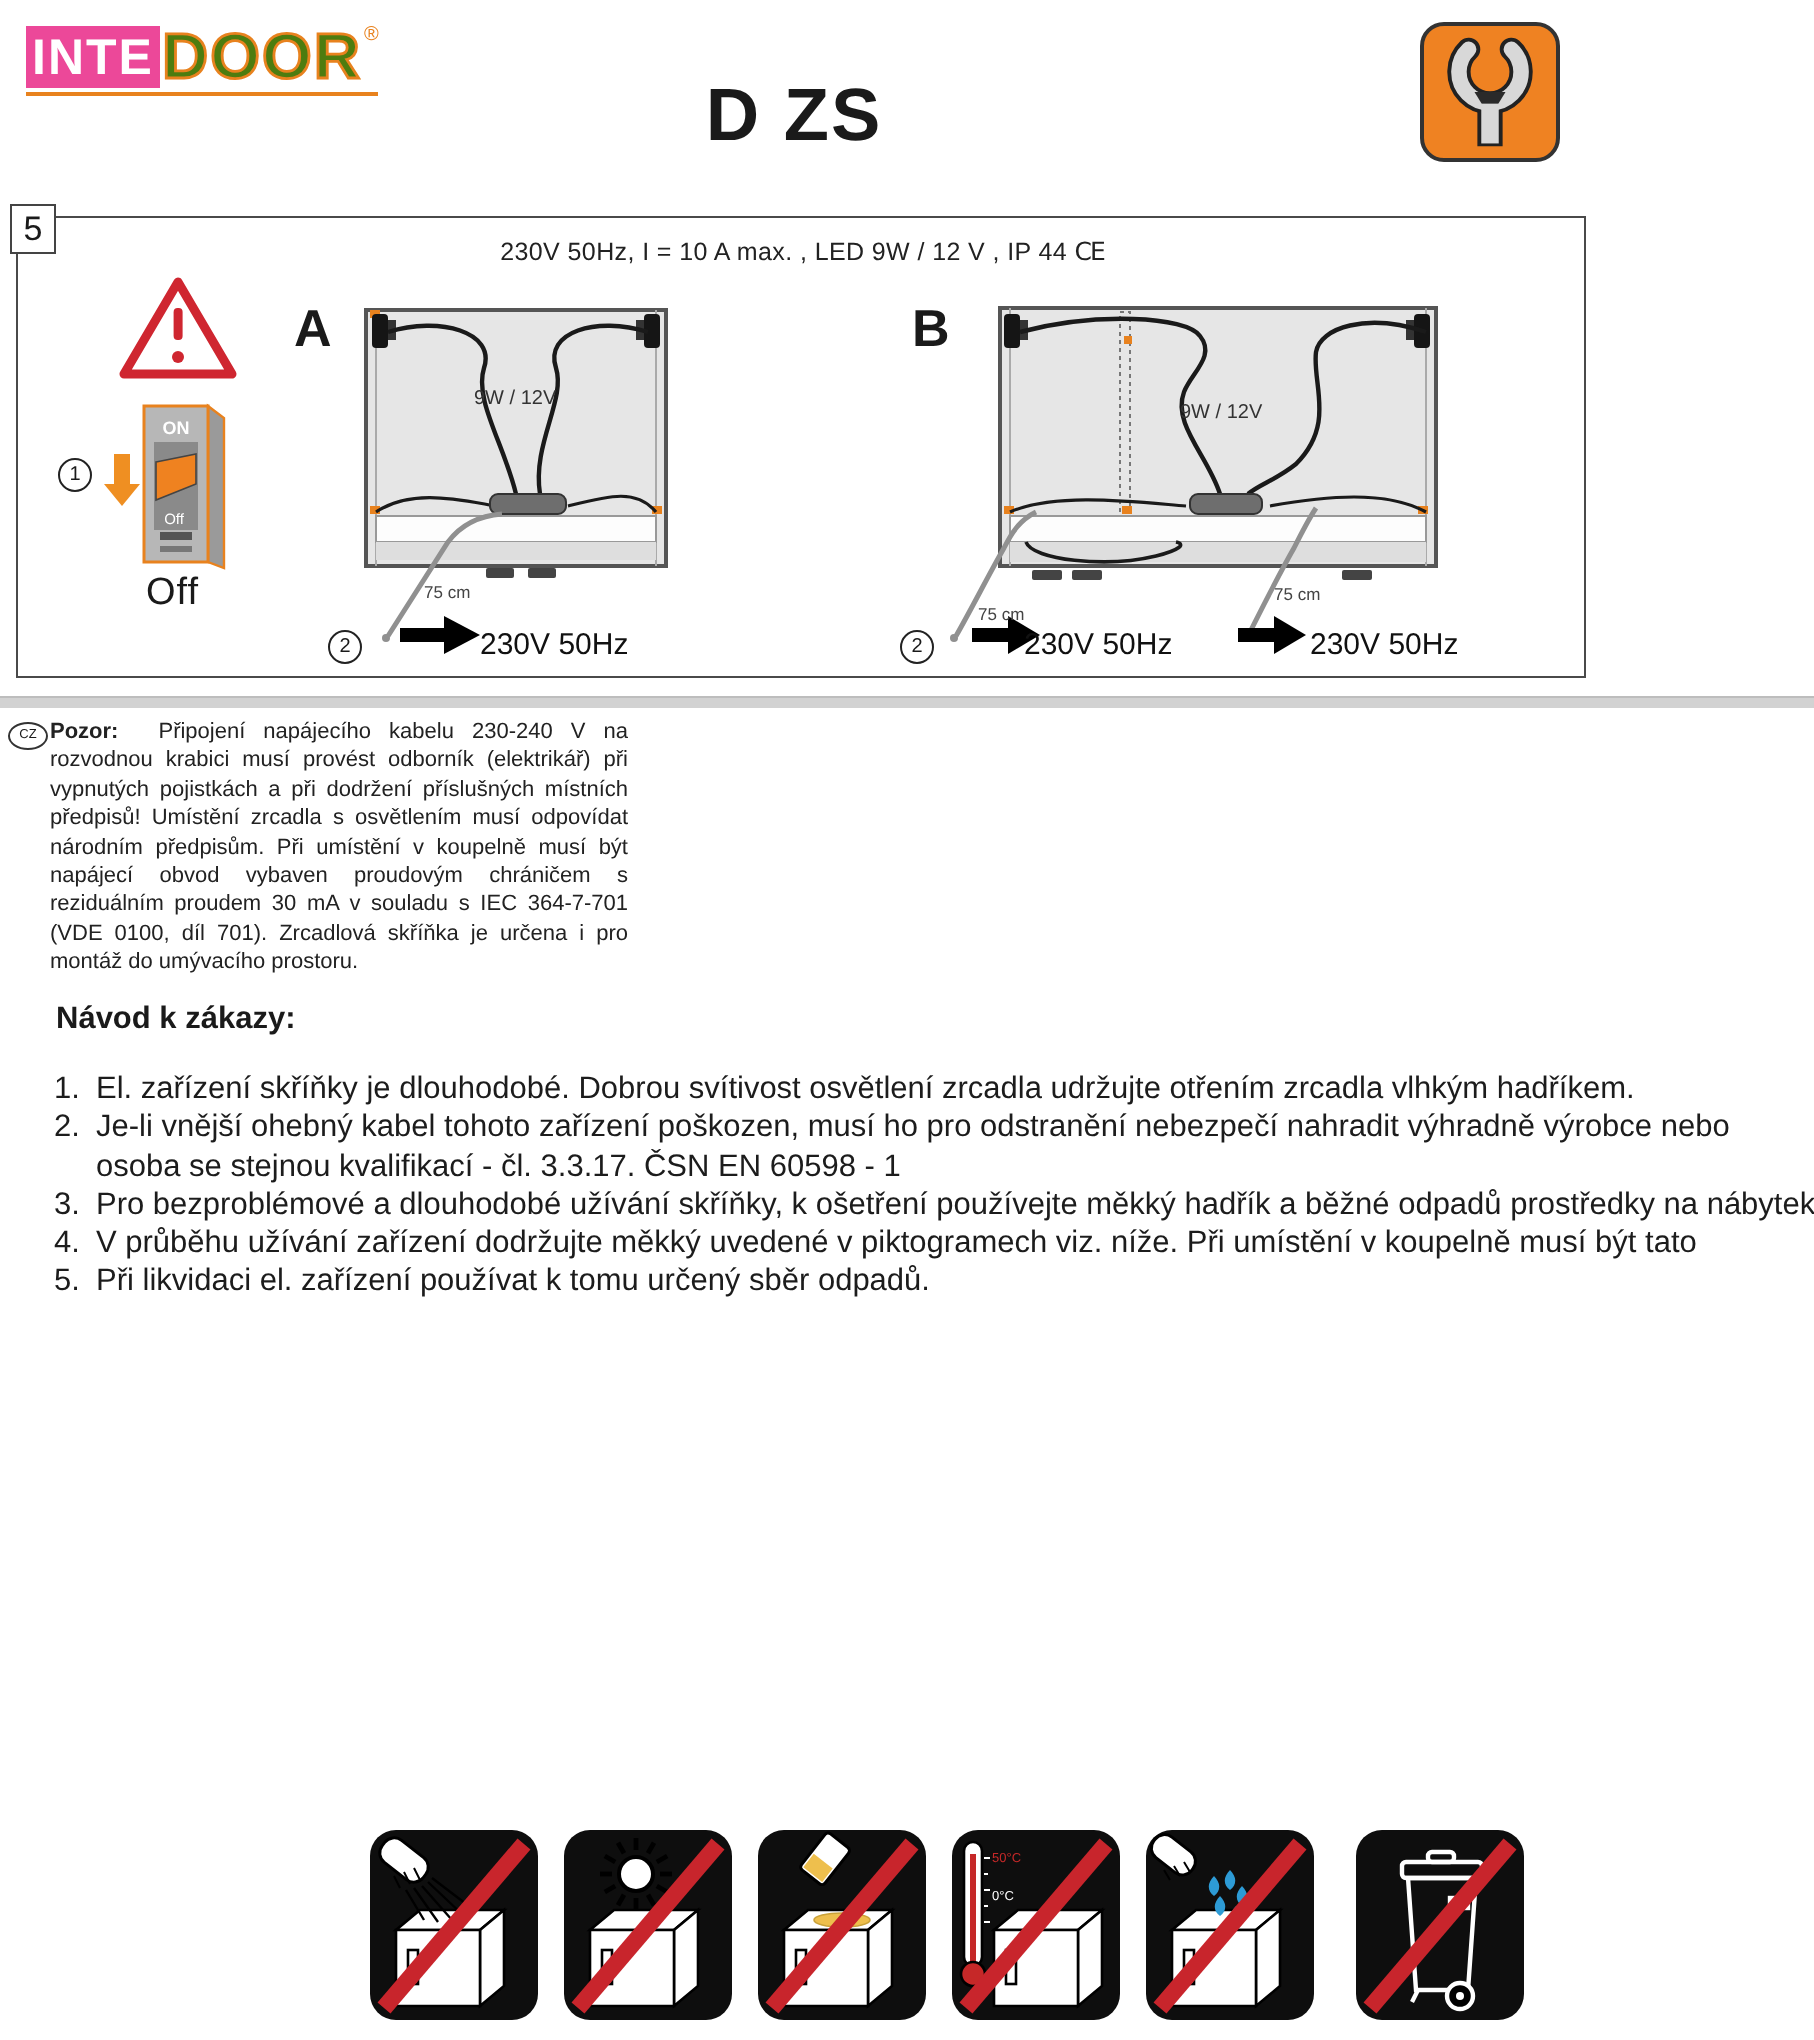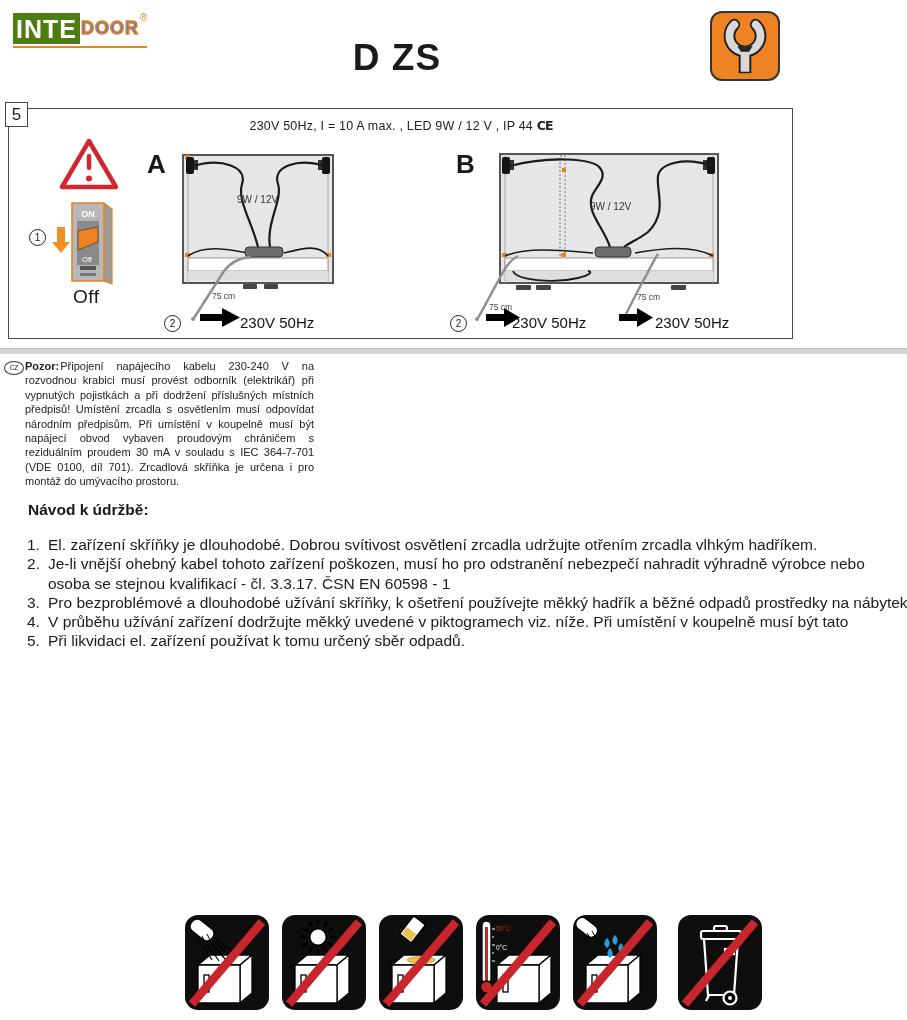--- a/index.html
+++ b/index.html
@@ -6,37 +6,37 @@
   body{
     width:907px;height:1020px;position:relative;overflow:hidden;
     background:#ffffff;color:#1a1a1a;
     font-family:"Liberation Sans","DejaVu Sans",sans-serif;
   }
   .abs{position:absolute;}
 
   
   .logo{left:13px;top:13px;display:flex;align-items:flex-start;
         border-bottom:2.5px solid #e8821e;padding-bottom:2px;}
-  .logo .inte{background:#4d7c0f;color:#fff;font-weight:bold;font-size:25px;
+  .logo .inte{background:#ec4899;color:#fff;font-weight:bold;font-size:25px;
         padding:1px 3px 0 3px;letter-spacing:1px;line-height:30px;}
-  .logo .door{color:#3b82f6;-webkit-text-stroke:1.4px #e8821e;font-weight:bold;
-        font-size:18px;letter-spacing:1px;line-height:30px;padding-left:1px;}
+  .logo .door{color:#4d7c0f;-webkit-text-stroke:1.4px #e8821e;font-weight:bold;
+        font-size:32px;letter-spacing:1px;line-height:30px;padding-left:1px;}
   .logo .reg{color:#e8821e;font-size:10px;line-height:10px;padding-left:1px;}
   .title{left:297px;top:8px;width:200px;text-align:center;
         font-size:37px;font-weight:bold;letter-spacing:1px;margin-top:29px;}
   .toolbox{left:710px;top:11px;width:66px;height:66px;background:#ef8222;
         border:2px solid #333;border-radius:12px;}
 
   
   .frame{left:8px;top:108px;width:783px;height:229px;border:1.5px solid #4a4a4a;}
   .stepbox{left:5px;top:102px;width:21px;height:23px;border:1.5px solid #444;
         background:#fff;font-size:17px;text-align:center;line-height:23px;z-index:5;}
   .specline{left:8px;top:118px;width:786px;text-align:center;font-size:12.5px;
         color:#222;letter-spacing:0.2px;z-index:4;}
-  .specline .ce{font-family:"DejaVu Sans",sans-serif;font-weight:bold;letter-spacing:-1px;}
+  .specline .ce{font-family:"DejaVu Sans",sans-serif;font-weight:normal;letter-spacing:-1px;}
   .framesvg{left:8px;top:108px;z-index:3;}
 
   .diag-letter{font-size:26px;font-weight:bold;z-index:4;}
   .lamp-label{font-size:10px;color:#333;z-index:4;}
   .len-label{font-size:8.5px;color:#444;z-index:4;text-align:center;}
   .mains-label{font-size:15px;color:#111;z-index:4;}
   .badge{width:15px;height:15px;border:1.2px solid #222;border-radius:50%;
         font-size:10px;line-height:15px;text-align:center;background:#fff;z-index:4;}
   .off-caption{font-size:19px;letter-spacing:0.5px;z-index:4;}
   .down-arrow{z-index:4;}
@@ -45,21 +45,21 @@
         border-right:9px solid transparent;border-top:11px solid #ef8f22;}
 
   
   .divider{left:0;top:348px;width:907px;height:5px;background:#d2d2d2;border-top:1px solid #bdbdbd;}
 
   
   .cz-badge{left:4px;top:361px;width:18px;height:12px;border:1px solid #333;
         border-radius:50%;font-size:6.5px;line-height:12px;text-align:center;}
   .warning{left:25px;top:359px;width:289px;font-size:11px;line-height:14.4px;
         text-align:justify;color:#222;}
-  .warning b{margin-right:1px;}
+  .warning b{margin-right:20px;}
 
   
   .m-head{left:28px;top:501px;font-size:15.5px;font-weight:bold;}
   .m-list{left:27px;top:535px;width:895px;font-size:15.5px;line-height:19.3px;color:#1c1c1c;}
   .mi{display:flex;}
   .mi .num{width:21px;flex:0 0 21px;}
   .mi .lns div{white-space:nowrap;}
 
   
   .picto{width:84px;height:95px;background:#0e0e0e;border-radius:13px;top:915px;}
@@ -196,21 +196,21 @@
 <span class="abs mains-label" style="left:512px;top:314px">230V 50Hz</span>
 <span class="abs mains-label" style="left:655px;top:314px">230V 50Hz</span>
 
 <div class="abs divider"></div>
 
 <span class="abs cz-badge">CZ</span>
 <div class="abs warning">
   <b>Pozor:</b><span>Připojení napájecího kabelu 230-240 V na rozvodnou krabici musí provést odborník (elektrikář) při vypnutých pojistkách a při dodržení příslušných místních předpisů! Umístění zrcadla s osvětlením musí odpovídat národním předpisům. Při umístění v koupelně musí být napájecí obvod vybaven proudovým chráničem s reziduálním proudem 30 mA v souladu s IEC 364-7-701 (VDE 0100, díl 701). Zrcadlová skříňka je určena i pro montáž do umývacího prostoru.</span>
 </div>
 
-<div class="abs m-head">Návod k údržbě:</div>
+<div class="abs m-head">Návod k zákazy:</div>
 
 <div class="abs m-list">
   <div class="mi">
     <span class="num">1.</span>
     <div class="lns">
         <div>El. zařízení skříňky je dlouhodobé. Dobrou svítivost osvětlení zrcadla udržujte otřením zrcadla vlhkým hadříkem.</div>
       </div>
   </div>
   <div class="mi">
     <span class="num">2.</span>

